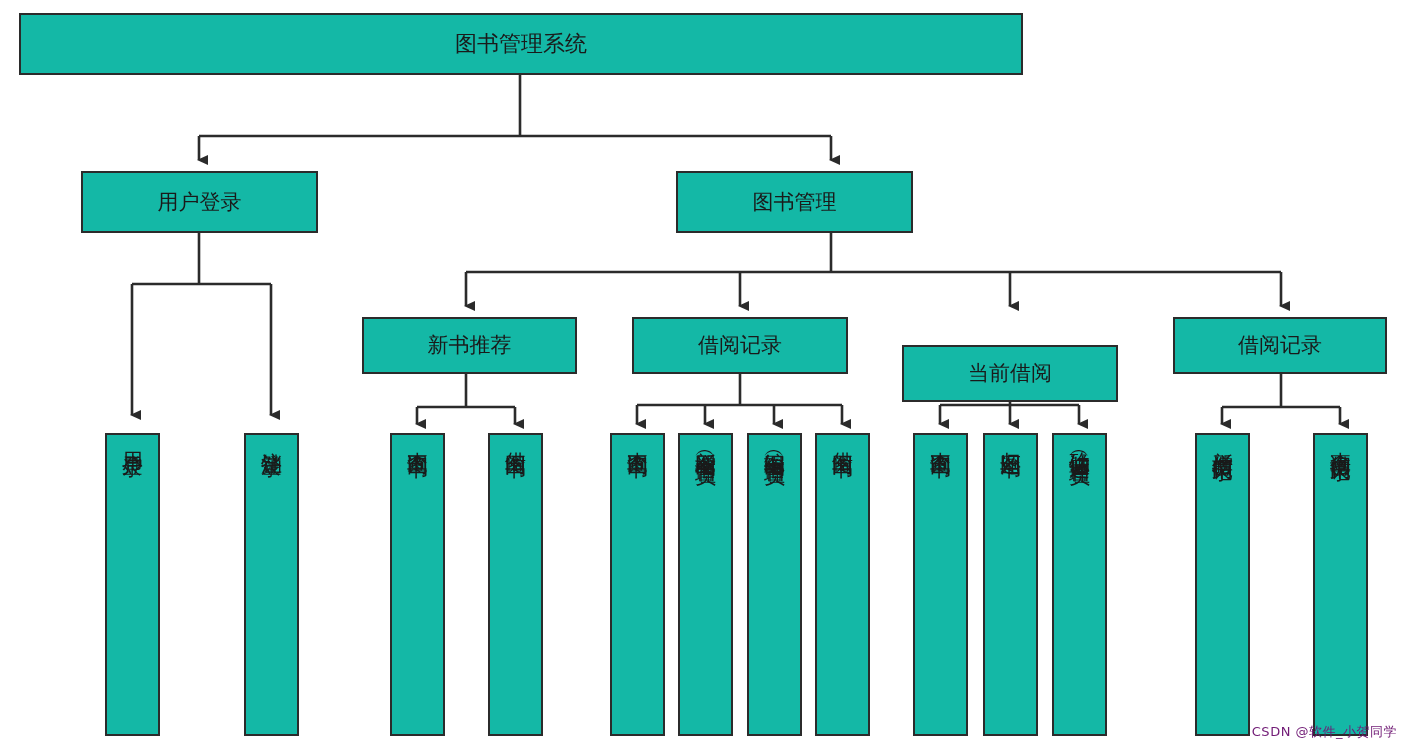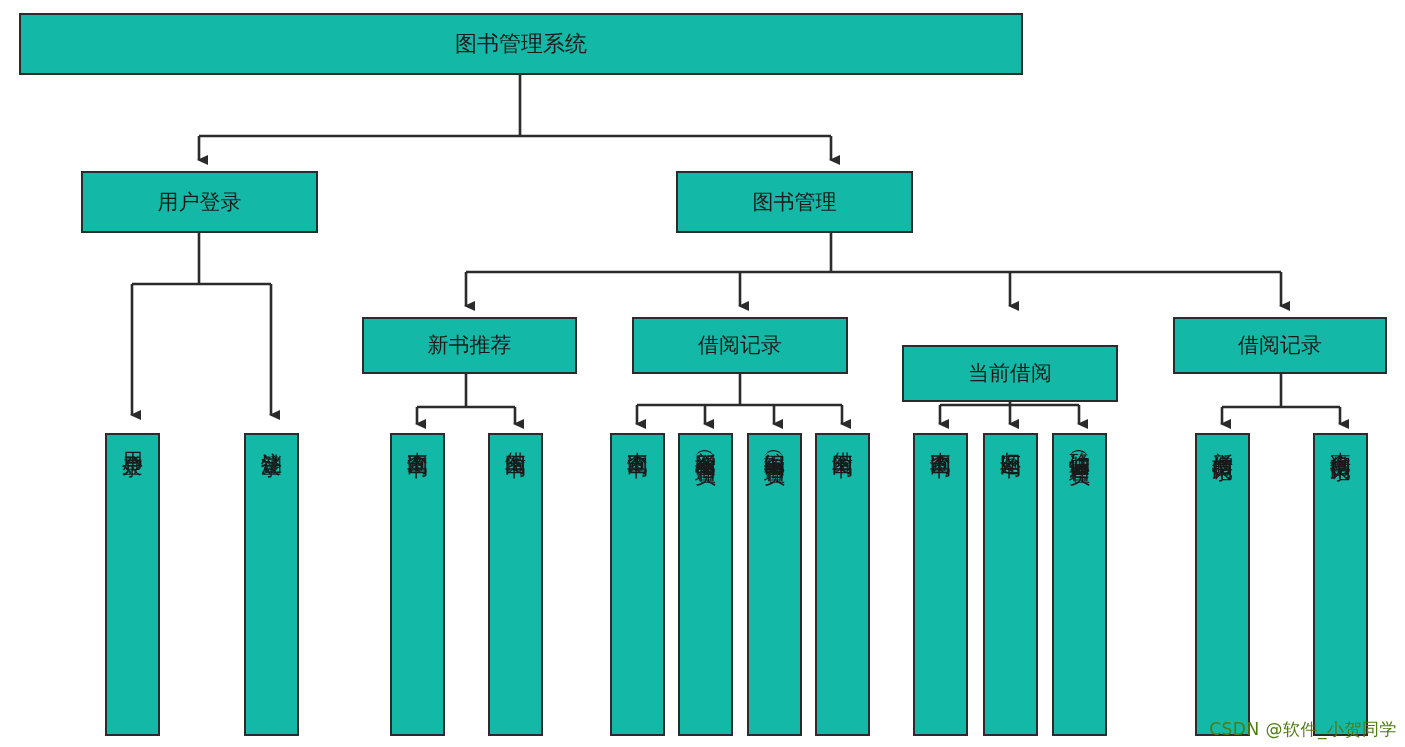--- a/index.html
+++ b/index.html
@@ -57,22 +57,22 @@
     text-orientation: upright;
     font-size: 21px;
     letter-spacing: 2px;
     line-height: 1.05;
     white-space: nowrap;
   }
   .watermark {
     position: absolute;
     right: 8px;
     bottom: 6px;
-    font-size: 17px;
-    color: #4d7c0f;
+    font-size: 13px;
+    color: #701a75;
     letter-spacing: 0.5px;
     white-space: nowrap;
   }
 </style>
 </head>
 <body>
 
 <div id="canvas">
 
   <svg class="wires" viewBox="0 0 1405 747" xmlns="http://www.w3.org/2000/svg">

